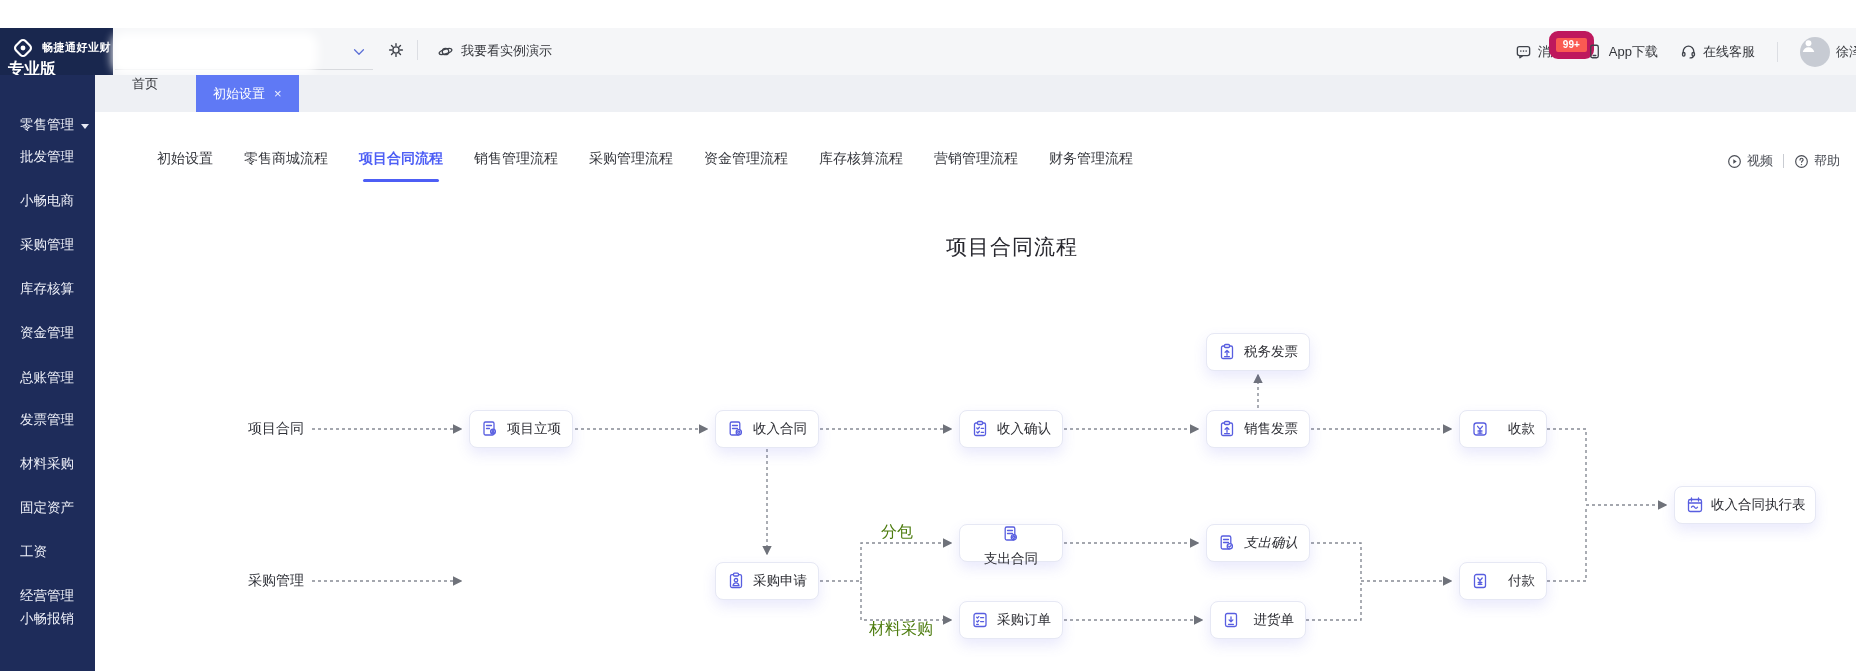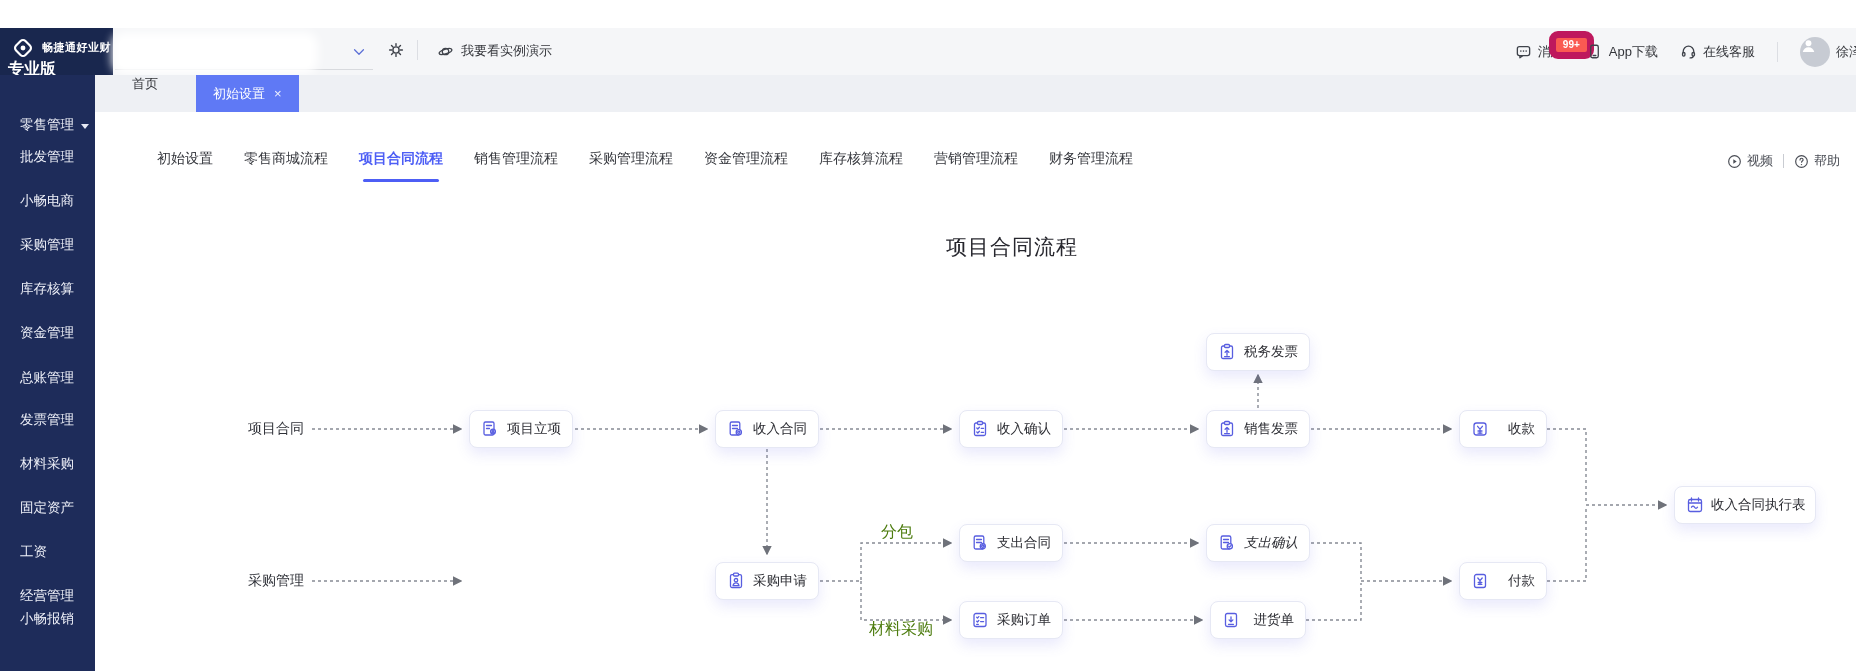--- a/index.html
+++ b/index.html
@@ -336,21 +336,21 @@
     <span class="fn-icon">
       <svg viewBox="0 0 18 18" fill="none" stroke="currentColor" stroke-width="1.3" stroke-linecap="round" stroke-linejoin="round">
         <rect x="3.5" y="2.6" width="11" height="12.9" rx="1.5"></rect>
         <rect x="6.5" y="1.2" width="5" height="2.8" rx="1" fill="#fff"></rect>
         <circle cx="9" cy="8.2" r="1.7"></circle>
         <path d="M6 13.6c.5-1.9 1.6-2.8 3-2.8s2.5.9 3 2.8z"></path>
       </svg>
     </span>
     <span class="fn-label">采购申请</span>
   </div>
-<div class="flow-node" style="left: 959px; top: 524px; width: 104px;">
+<div class="flow-node" style="left: 959px; top: 524px; width: 104px; flex-direction: column;">
     <span class="fn-icon">
       <svg viewBox="0 0 18 18" fill="none" stroke="currentColor" stroke-width="1.3" stroke-linecap="round" stroke-linejoin="round">
         <rect x="3.2" y="2" width="9.6" height="13" rx="1.5"></rect>
         <path d="M5.5 5.5h5M5.5 8.5h5"></path>
         <circle cx="11.8" cy="12.2" r="2.5" fill="#fff"></circle>
         <circle cx="11.8" cy="12.2" r="1.1"></circle>
         <path d="M11.8 9.5v.9M11.8 14v.9M9.4 12.2h.9M13.3 12.2h.9"></path>
       </svg>
     </span>
     <span class="fn-label">支出合同</span>

